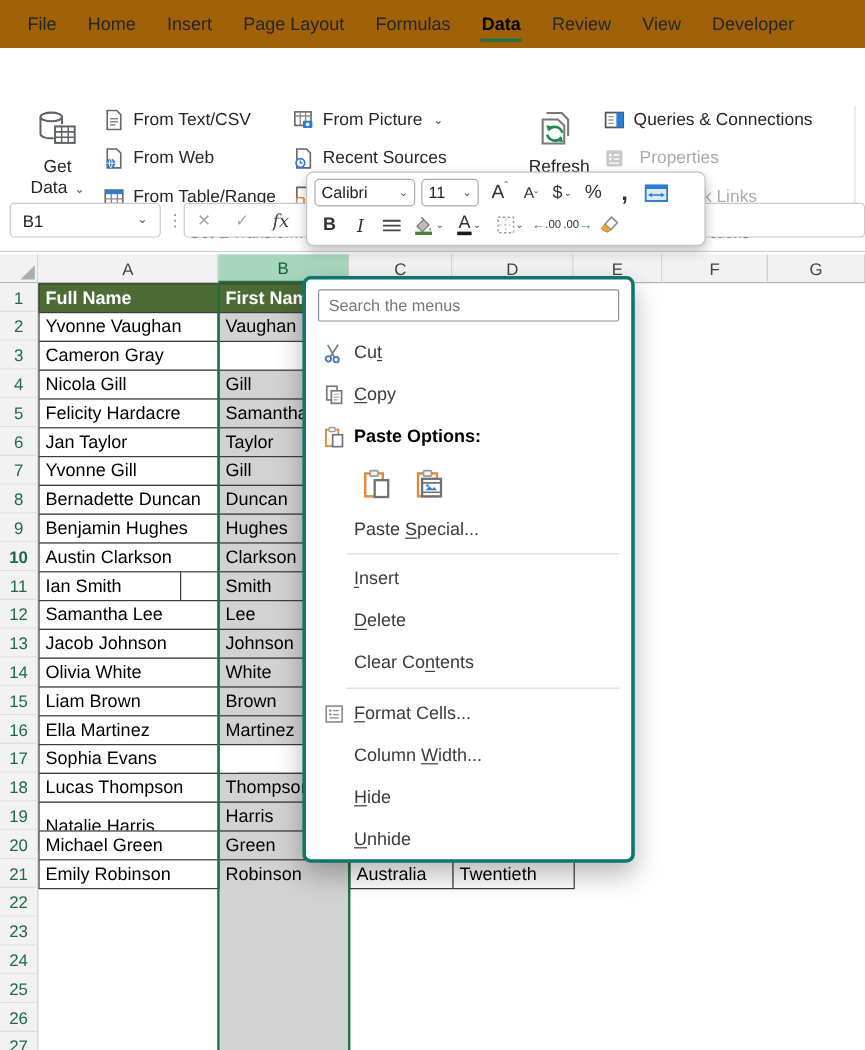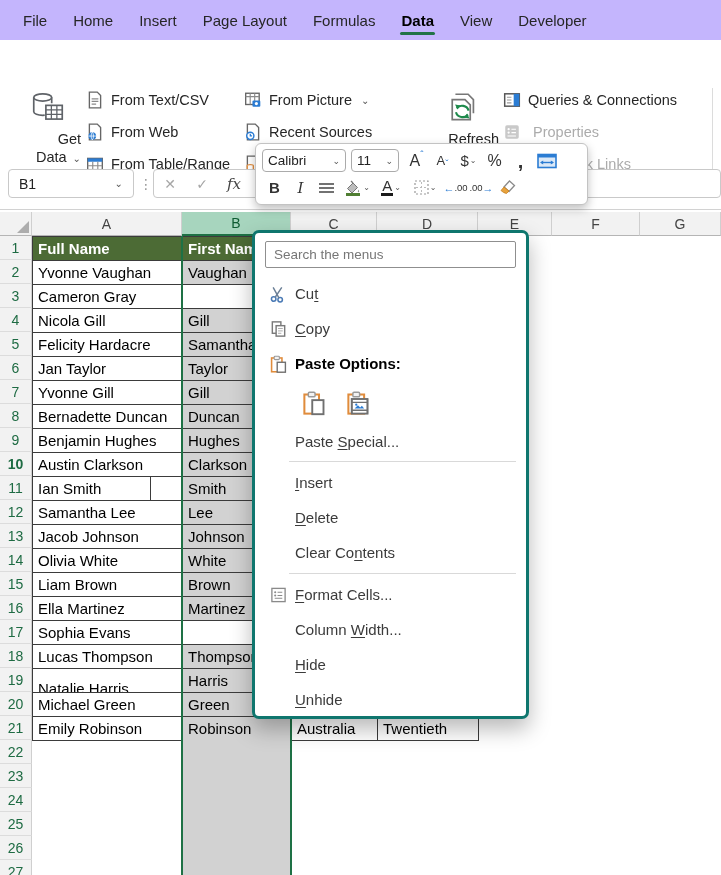--- a/index.html
+++ b/index.html
@@ -1,25 +1,25 @@
 <!DOCTYPE html>
 <html><head>
 <meta charset="utf-8">
 <style>
   html,body{margin:0;padding:0;}
   #page{position:relative;width:721px;height:875px;background:#fff;overflow:hidden;
         font-family:"Liberation Sans","DejaVu Sans",sans-serif;-webkit-font-smoothing:antialiased;}
   
-  #tabbar{position:absolute;left:0;top:0;width:721px;height:40px;display:flex;align-items:center;padding-left:10px;box-sizing:border-box;background:#c4b5fd;}
+  #tabbar{position:absolute;left:0;top:0;width:721px;height:40px;display:flex;align-items:center;padding-left:10px;box-sizing:border-box;background:#a16207;}
   .tab{position:relative;padding:0 13px;font-size:15px;color:#262626;height:40px;display:flex;align-items:center;cursor:default;}
   .tab.active{font-weight:700;color:#000;}
   .tab.active::after{content:"";position:absolute;left:12px;right:12px;bottom:5px;height:3px;background:#217346;border-radius:2px;}
   
   #ribbon{position:absolute;left:0;top:40px;width:721px;height:122px;background:#fff;}
-  .bigbtn{position:absolute;width:66px;text-align:right;font-size:14.5px;color:#262626;}
+  .bigbtn{position:absolute;width:66px;text-align:center;font-size:14.5px;color:#262626;}
   .bigbtn .lbl{line-height:18px;}
   .rib-item{position:absolute;height:26px;display:flex;align-items:center;gap:7px;font-size:14.5px;color:#262626;white-space:nowrap;}
   .rib-item.disabled{color:#ababab;}
   .chev{font-size:10px;color:#555;margin-left:2px;}
   .grouplabel{position:absolute;font-size:13px;color:#4e4e4e;white-space:nowrap;}
   #ribbon-divider{position:absolute;left:712px;top:48px;width:1px;height:106px;background:#dcdcdc;}
   
   #namebox{position:absolute;left:8px;top:169px;width:126px;height:29px;border:1px solid #c9c9c9;border-radius:4px;box-sizing:border-box;display:flex;align-items:center;padding:0 10px;font-size:14px;color:#222;background:#fff;}
   #namebox .chev{margin-left:auto;}
   #fbar-dots{position:absolute;left:139px;top:169px;height:29px;display:flex;align-items:center;color:#9a9a9a;font-size:14px;}
@@ -72,20 +72,21 @@
 
 <div id="page">
 
   <div id="tabbar">
       <div class="tab">File</div>
       <div class="tab">Home</div>
       <div class="tab">Insert</div>
       <div class="tab">Page Layout</div>
       <div class="tab">Formulas</div>
       <div class="tab active">Data</div>
+      <div class="tab">Review</div>
       <div class="tab">View</div>
       <div class="tab">Developer</div>
     </div>
 
   <div id="ribbon">
     <div class="bigbtn" style="left:15px;top:46px;">
       <div style="height:44px;display:flex;align-items:center;justify-content:center;">
         <svg width="38" height="38" viewBox="0 0 36 36">
           <ellipse cx="13" cy="8" rx="8.5" ry="3.4" fill="#fff" stroke="#5f6368" stroke-width="1.6"></ellipse>
           <path d="M4.5 8 v13.5 c0 1.9 3.8 3.4 8.5 3.4 0.6 0 1.3 0 1.9-0.1" fill="none" stroke="#5f6368" stroke-width="1.6"></path>

